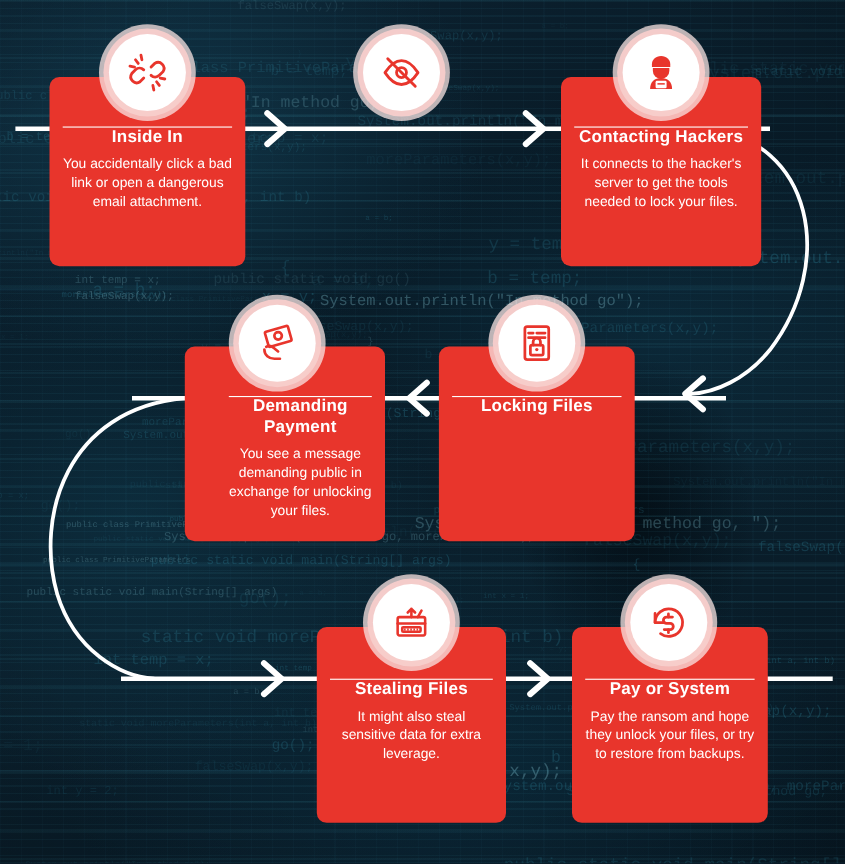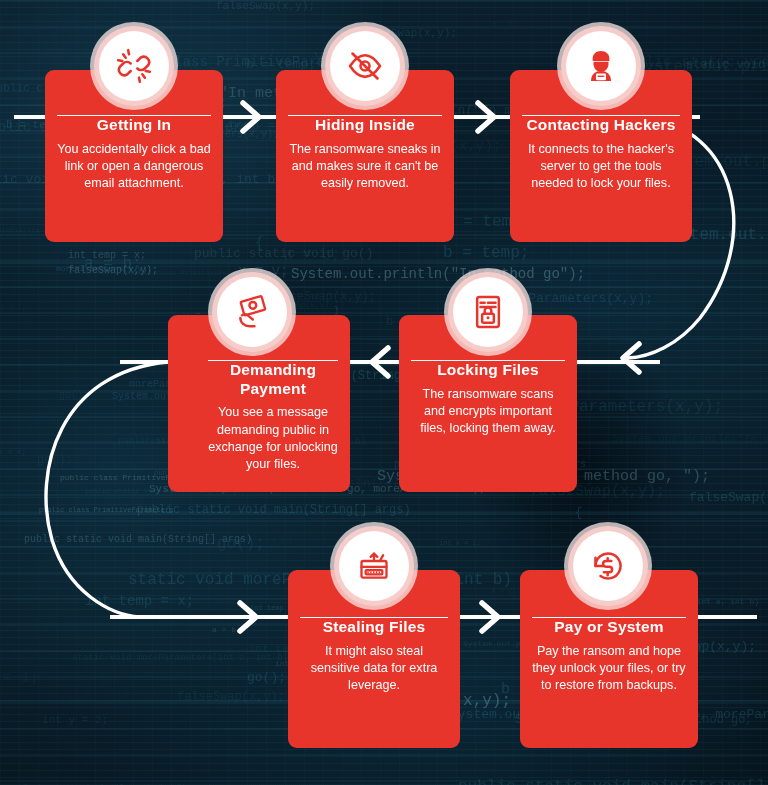--- a/index.html
+++ b/index.html
@@ -94,39 +94,34 @@
     <polyline points="243,103 259,117 243,131" fill="none" stroke="#ffffff" stroke-width="5.5" stroke-linecap="round" stroke-linejoin="round"></polyline>
     <polyline points="478,103 494,117 478,131" fill="none" stroke="#ffffff" stroke-width="5.5" stroke-linecap="round" stroke-linejoin="round"></polyline>
     <polyline points="639,344 623,358 639,372" fill="none" stroke="#ffffff" stroke-width="5.5" stroke-linecap="round" stroke-linejoin="round"></polyline>
     <polyline points="388,348 372,362 388,376" fill="none" stroke="#ffffff" stroke-width="5.5" stroke-linecap="round" stroke-linejoin="round"></polyline>
     <polyline points="240,603 256,617 240,631" fill="none" stroke="#ffffff" stroke-width="5.5" stroke-linecap="round" stroke-linejoin="round"></polyline>
     <polyline points="482,603 498,617 482,631" fill="none" stroke="#ffffff" stroke-width="5.5" stroke-linecap="round" stroke-linejoin="round"></polyline>
   </svg>
 
   <div class="card" style="left:45px;top:70px;width:178px;height:172px;">
     <div class="sep" style="margin-top:45px;background:#ffffff;"></div>
-    <h3>Getting In</h3>
+    <h3>Inside In</h3>
     <p>You accidentally click a bad link or open a dangerous email attachment.</p>
   </div>
   <div class="badge" style="left:99px;top:31px;">
     <svg width="40" height="40" viewBox="0 0 48 48">
       <g fill="none" stroke="#e8352c" stroke-width="3.1" stroke-linecap="round">
         <path d="M20 30 l-4 4 a6.5 6.5 0 0 1-9-9 l4-4 a6.5 6.5 0 0 1 9 0"></path>
         <path d="M28 18 l4-4 a6.5 6.5 0 0 1 9 9 l-4 4 a6.5 6.5 0 0 1-9 0"></path>
         <path d="M14 14 l-3-4 M10 18 l-5-1 M18 10 l-1-5"></path>
         <path d="M34 34 l3 4 M38 30 l5 1 M30 38 l1 5"></path>
       </g>
     </svg>
   </div>
 
-  <div class="card" style="left:276px;top:70px;width:178px;height:172px;">
-    <div class="sep" style="margin-top:45px;background:#ffffff;"></div>
-    <h3>Hiding Inside</h3>
-    <p>The ransomware sneaks in and makes sure it can't be easily removed.</p>
-  </div>
   <div class="badge" style="left:330px;top:31px;">
     <svg width="40" height="40" viewBox="0 0 48 48">
       <g fill="none" stroke="#e8352c" stroke-width="3.1" stroke-linecap="round" stroke-linejoin="round">
         <path d="M6 24 c6-9 12-13 18-13 s12 4 18 13 c-6 9-12 13-18 13 s-12-4-18-13z"></path>
         <circle cx="24" cy="24" r="5.4"></circle>
         <path d="M9 9 L39 39"></path>
       </g>
     </svg>
   </div>
 
@@ -143,21 +138,20 @@
         <path d="M12 42 c0-8 5-12 12-12 s12 4 12 12z"></path>
       </g>
       <rect x="18" y="33" width="12" height="8" rx="1.4" fill="#ffffff"></rect>
       <rect x="20" y="35.5" width="8" height="1.6" fill="#e8352c"></rect>
     </svg>
   </div>
 
   <div class="card" style="left:399px;top:315px;width:178px;height:177px;">
     <div class="sep" style="margin-top:45px;background:#ffffff;"></div>
     <h3>Locking Files</h3>
-    <p>The ransomware scans and encrypts important files, locking them away.</p>
   </div>
   <div class="badge" style="left:453px;top:277px;">
     <svg width="40" height="40" viewBox="0 0 48 48">
       <g fill="none" stroke="#e8352c" stroke-width="3" stroke-linecap="round" stroke-linejoin="round">
         <rect x="11" y="6" width="26" height="36" rx="2.6"></rect>
         <path d="M15 13 h5 M24 13 h9"></path>
         <path d="M15 18 h18"></path>
         <rect x="17" y="26" width="14" height="11" rx="1.8"></rect>
         <path d="M20 26 v-3.5 a4 4 0 0 1 8 0 V26"></path>
       </g>

